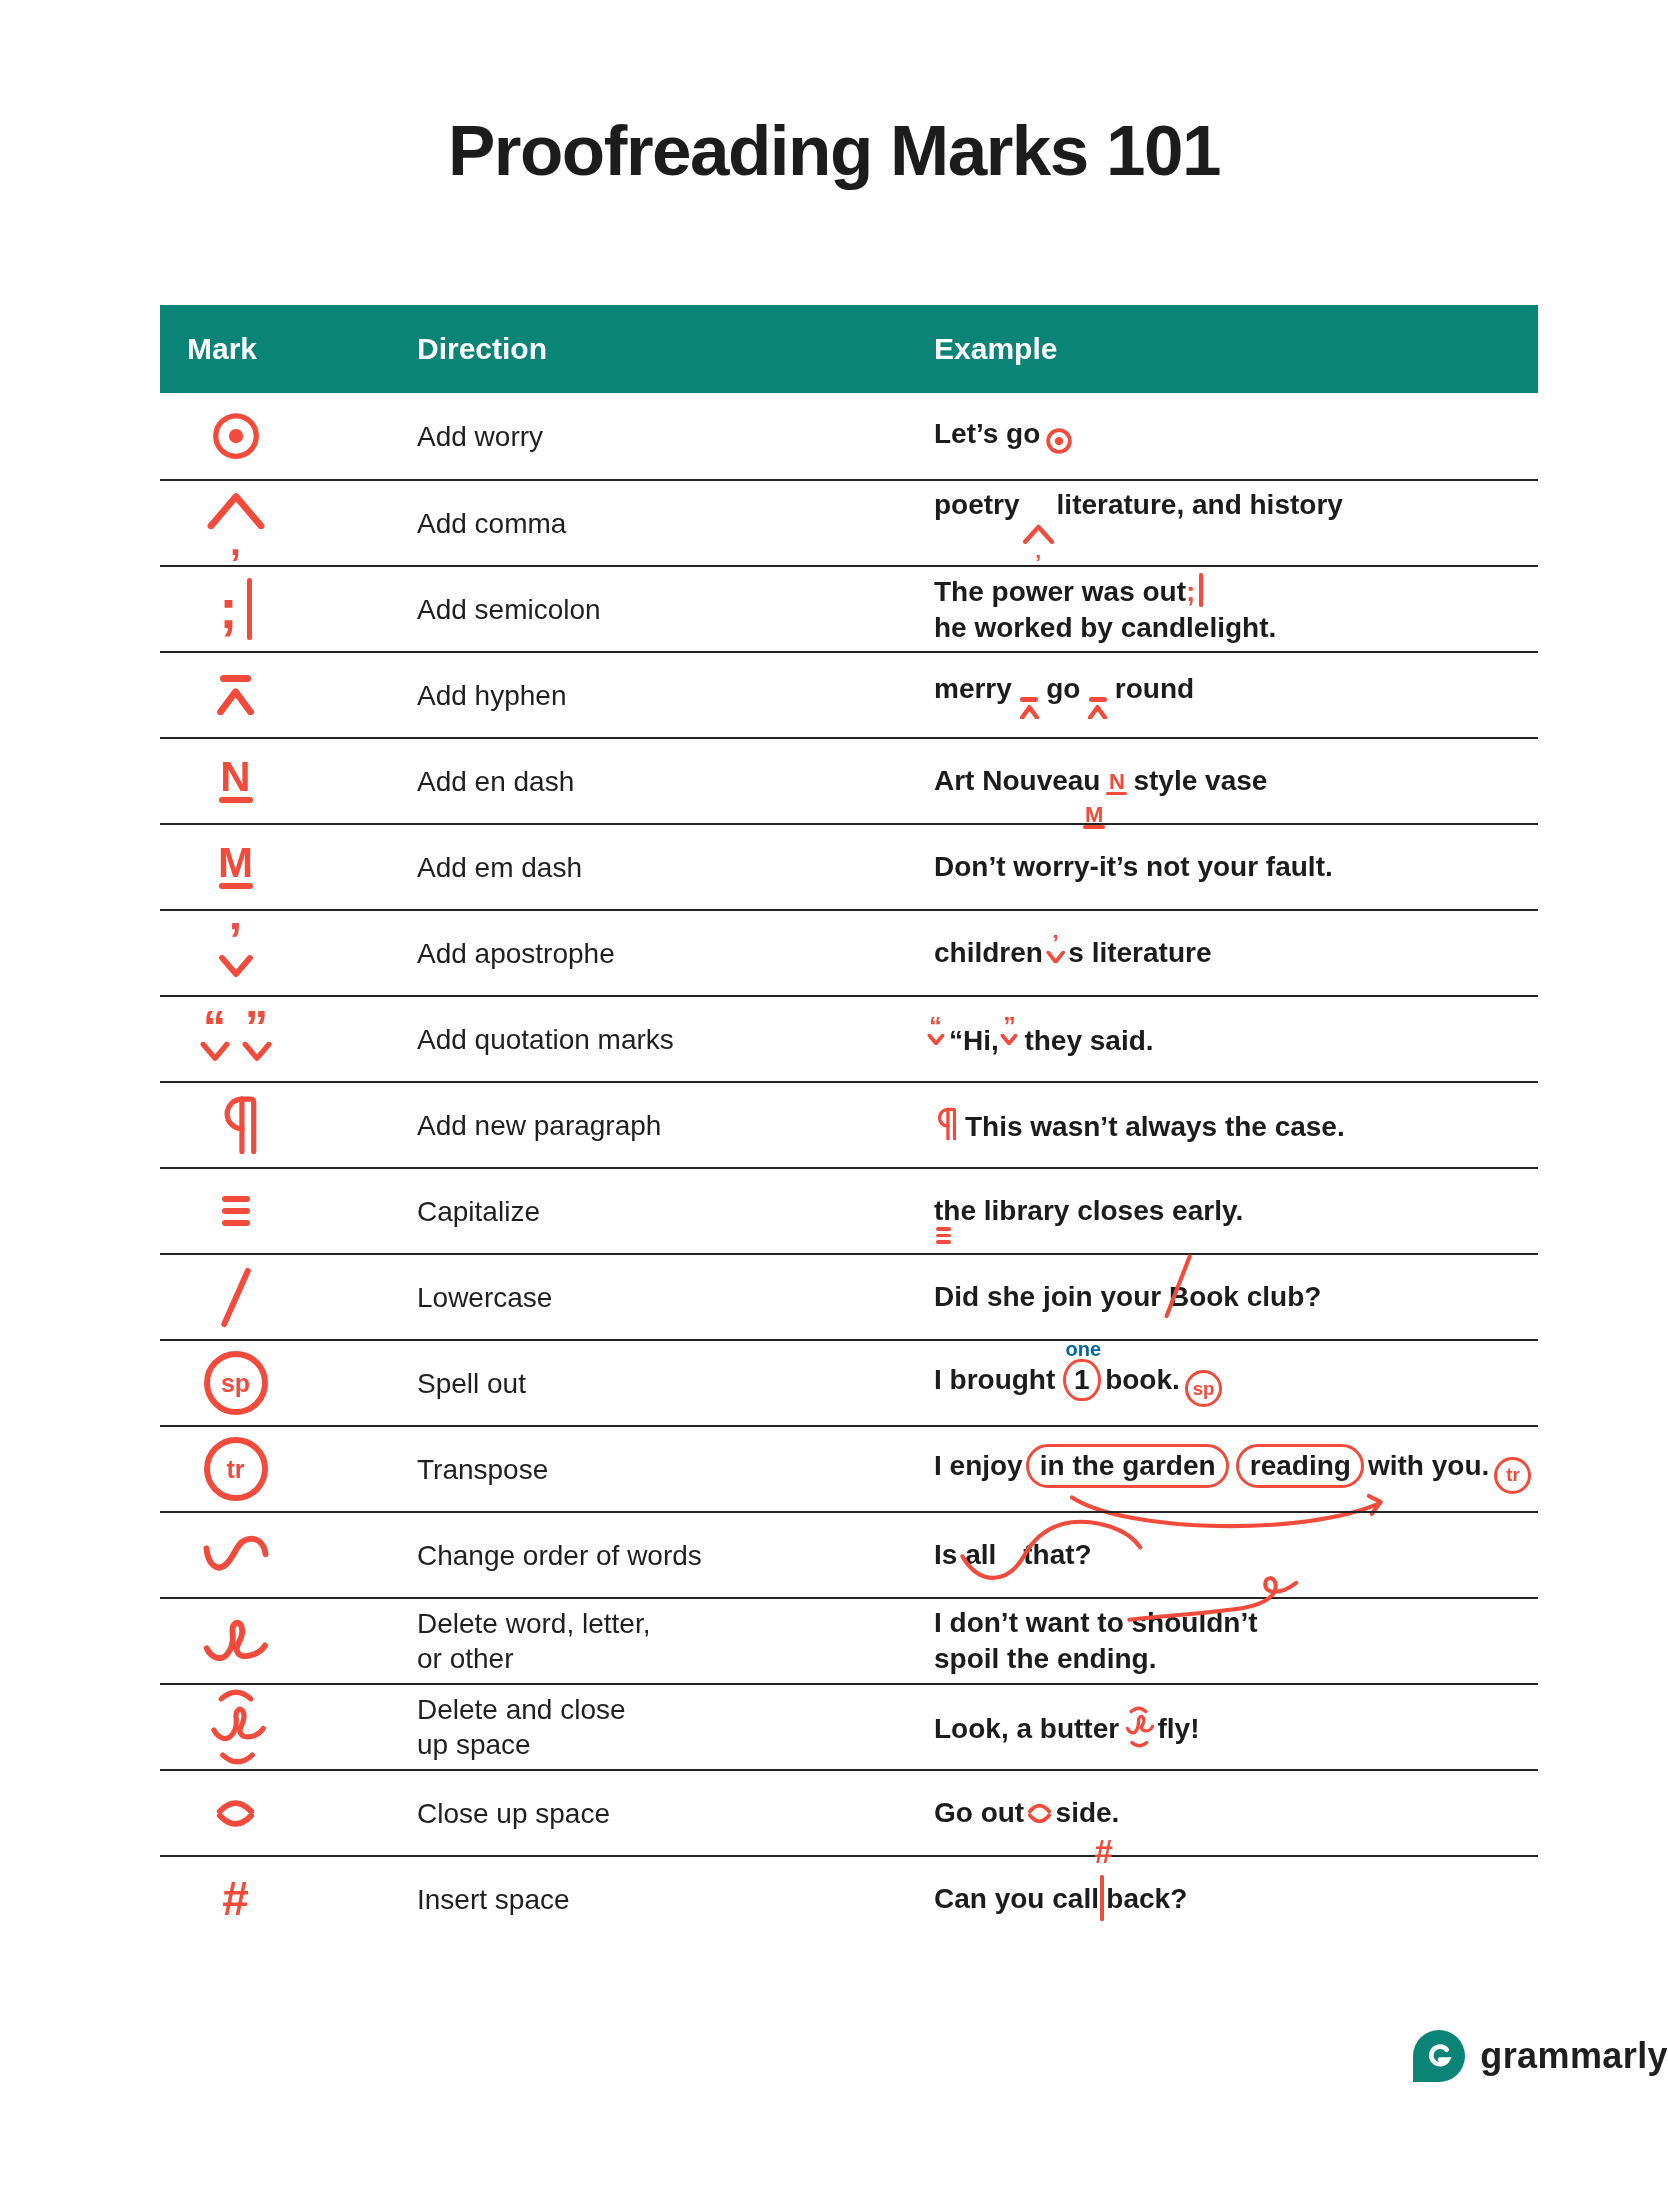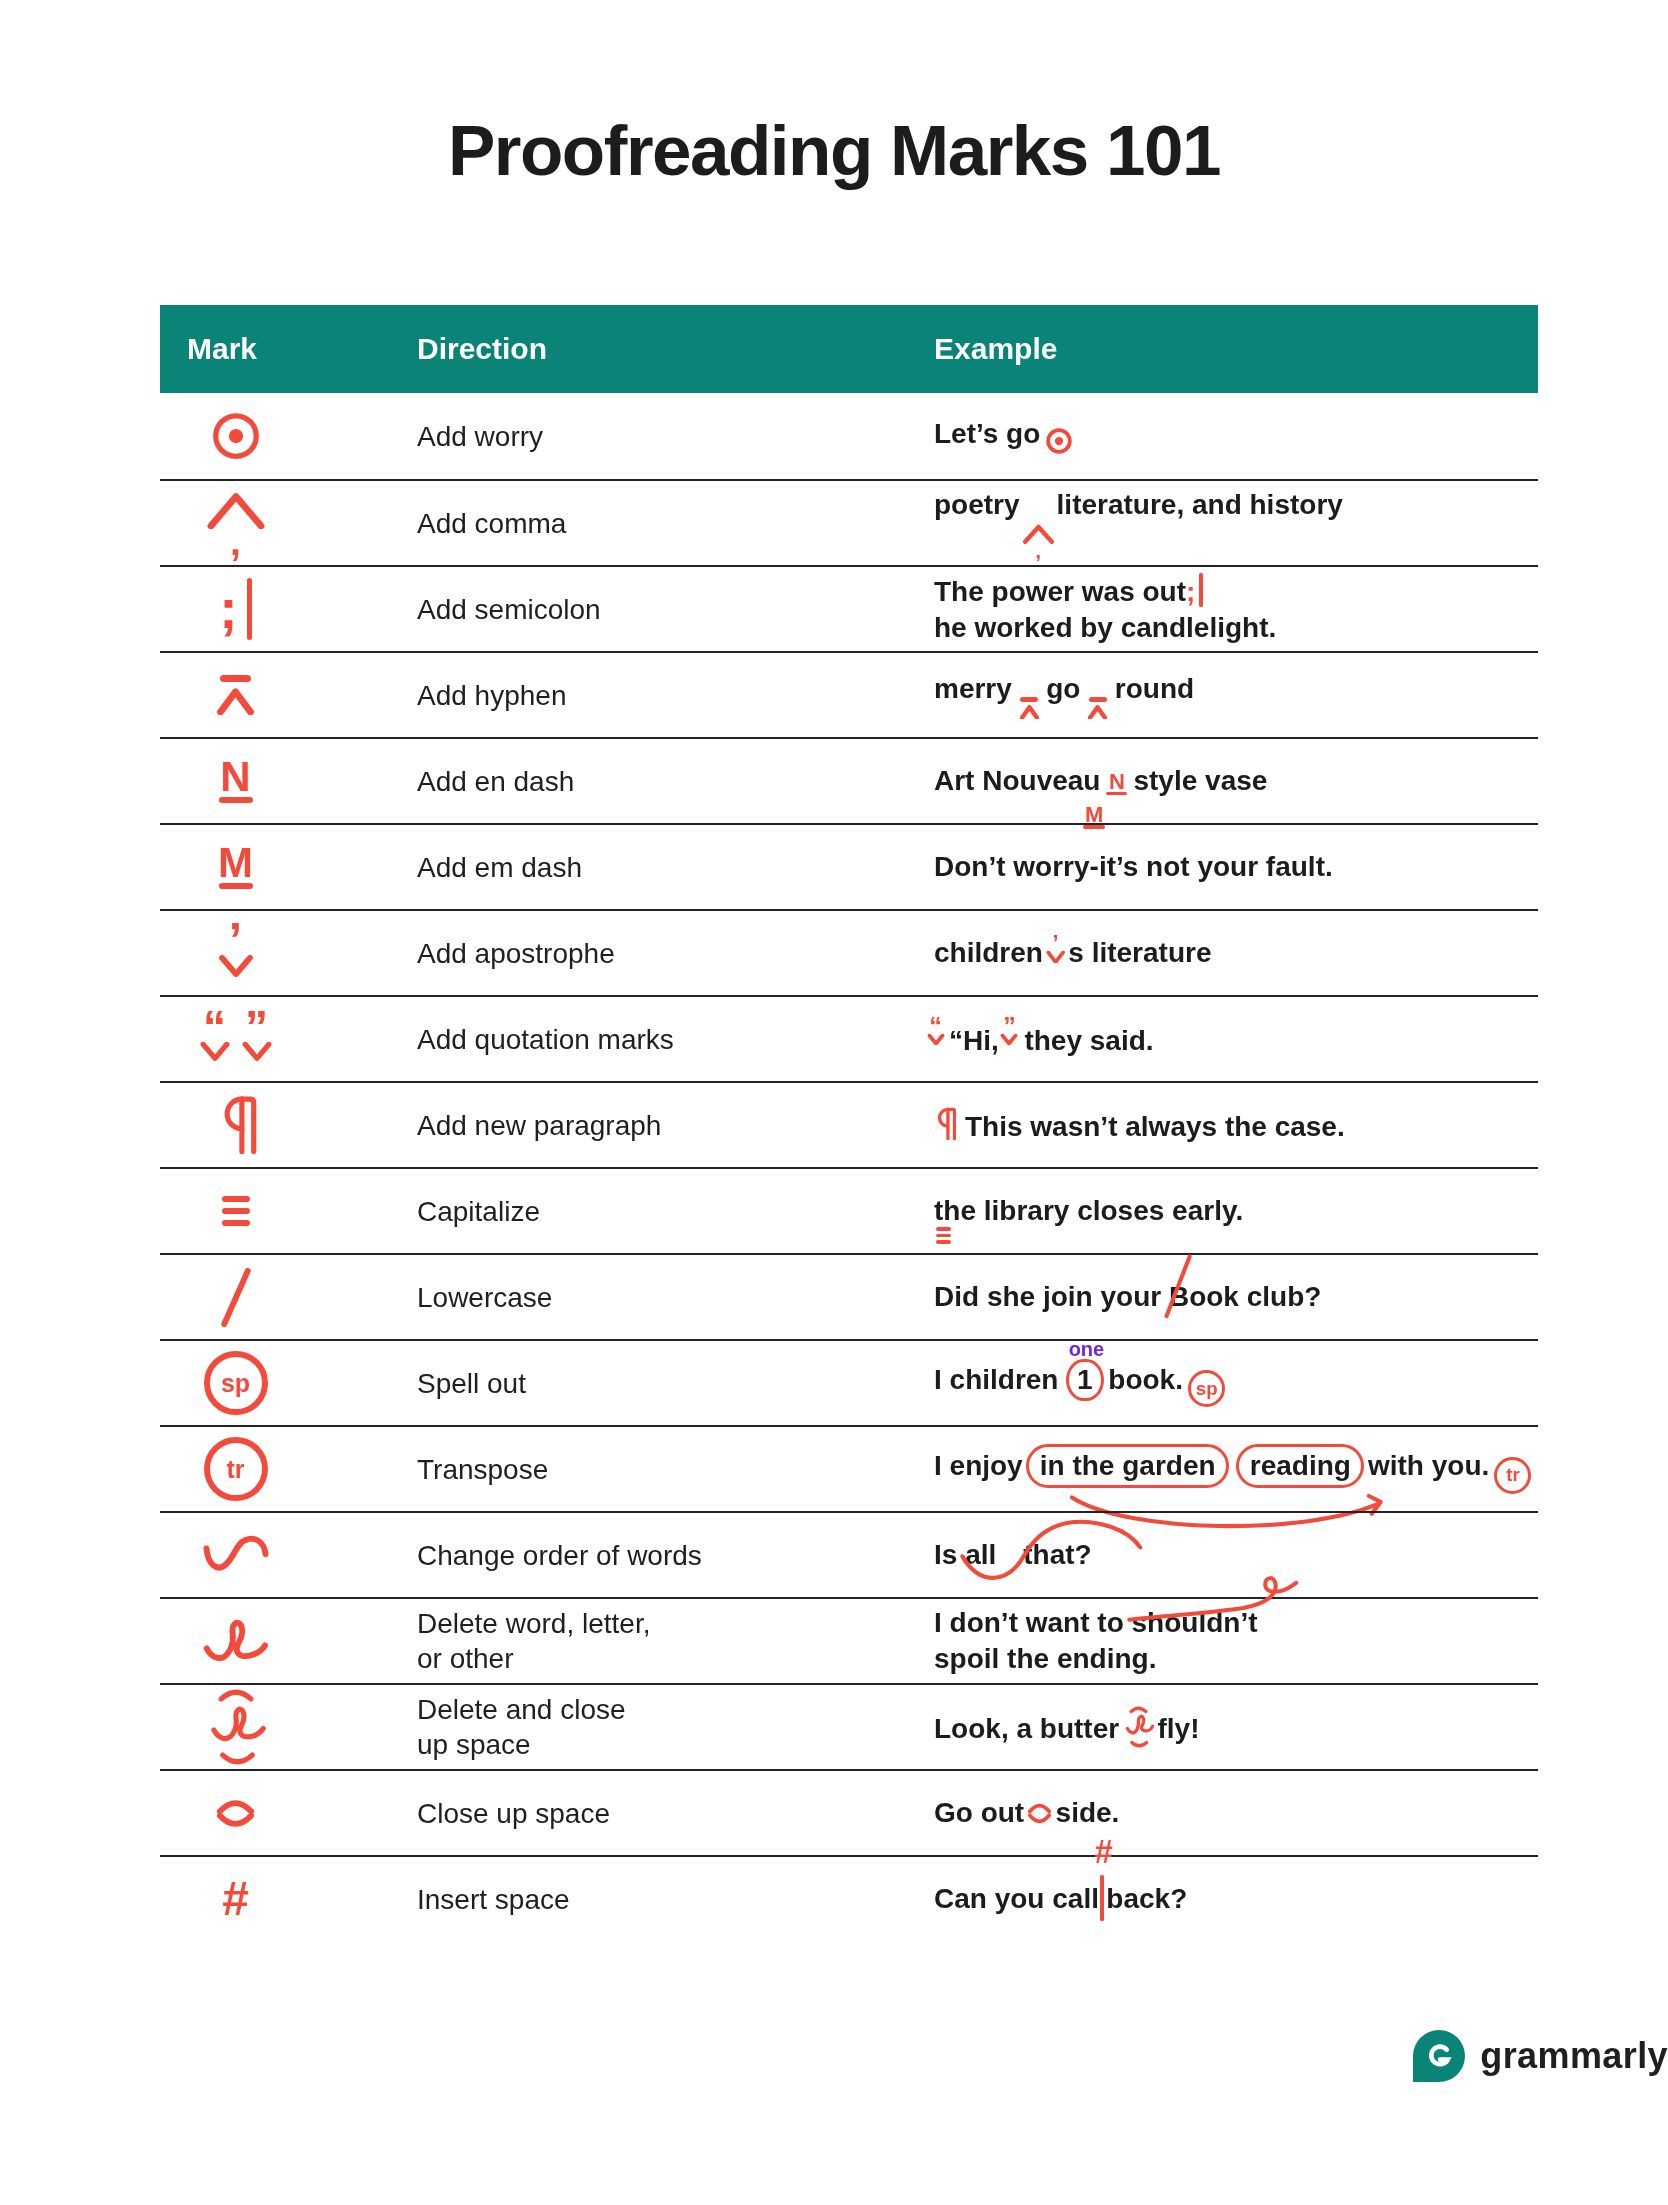--- a/index.html
+++ b/index.html
@@ -72,21 +72,21 @@
   .qc{margin:0 6px 0 1.5px;}
   .im-para{vertical-align:-6px;margin-right:9px;}
   .cap-anchor{position:relative;display:inline-block;}
   .capbars{position:absolute;left:1.5px;top:34px;display:flex;flex-direction:column;gap:3px;}
   .capbars i{width:15px;height:3.7px;}
   .slash-anchor{position:relative;display:inline-block;}
   .im-slash{position:absolute;left:-6.7px;top:-27px;}
   .oval{display:inline-block;position:relative;border:3.7px solid #f24b3c;border-radius:21px/25px;
         padding:0 8.2px;margin:0 4.5px 0 7.4px;}
   .one{position:absolute;top:-31px;left:55%;transform:translateX(-50%);
-       font-size:20px;font-weight:700;color:#6d28d9;}
+       font-size:20px;font-weight:700;color:#0369a1;}
   .badge{display:inline-flex;width:37px;height:37px;border:3.7px solid #f24b3c;border-radius:50%;
          align-items:center;justify-content:center;box-sizing:border-box;
          vertical-align:-6px;margin-left:5.2px;}
   .badge span{font-size:18.6px;font-weight:700;color:#f24b3c;}
   .ovp{display:inline-block;border:3.7px solid #f24b3c;border-radius:27px;padding:0.7px 10.4px;margin:0 3.7px;text-align:center;}
   .arrow{position:absolute;left:126px;top:49px;}
   .sc-anchor{position:relative;display:inline-block;}
   .sc-anchor .w2{margin-left:27px;margin-top:44px;}
   .im-sc{position:absolute;left:-9px;top:-34px;}
   .strike-anchor{position:relative;display:inline-block;}
@@ -402,21 +402,21 @@
         <span class="mk-badge">
               <span>sp</span>
             </span>
       </div>
         </div>
       <div class="c2">
           <div class="dir">Spell out</div>
         </div>
       <div class="c3">
           <div class="ex">
-        <span>I children</span><span class="oval"><span>1</span><span class="one">one</span></span><span>book.</span><span class="badge">
+        <span>I brought</span><span class="oval"><span>1</span><span class="one">one</span></span><span>book.</span><span class="badge">
               <span>sp</span>
             </span>
       </div>
         </div>
     </div>
 
     <div class="row">
       <div class="c1">
           <div class="markbox">
         <span class="mk-badge">

